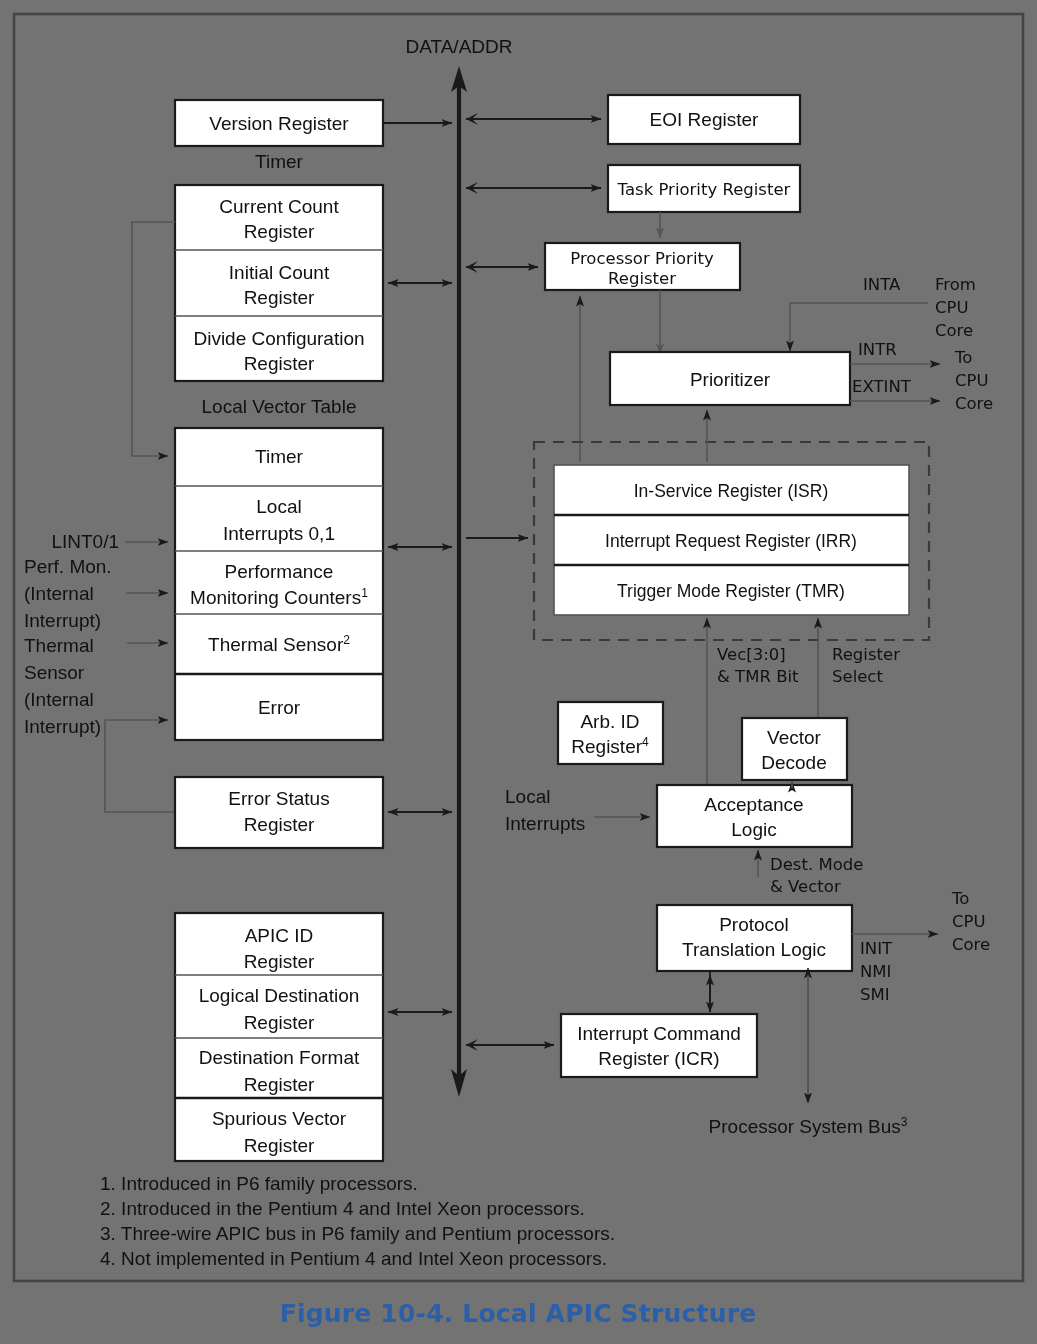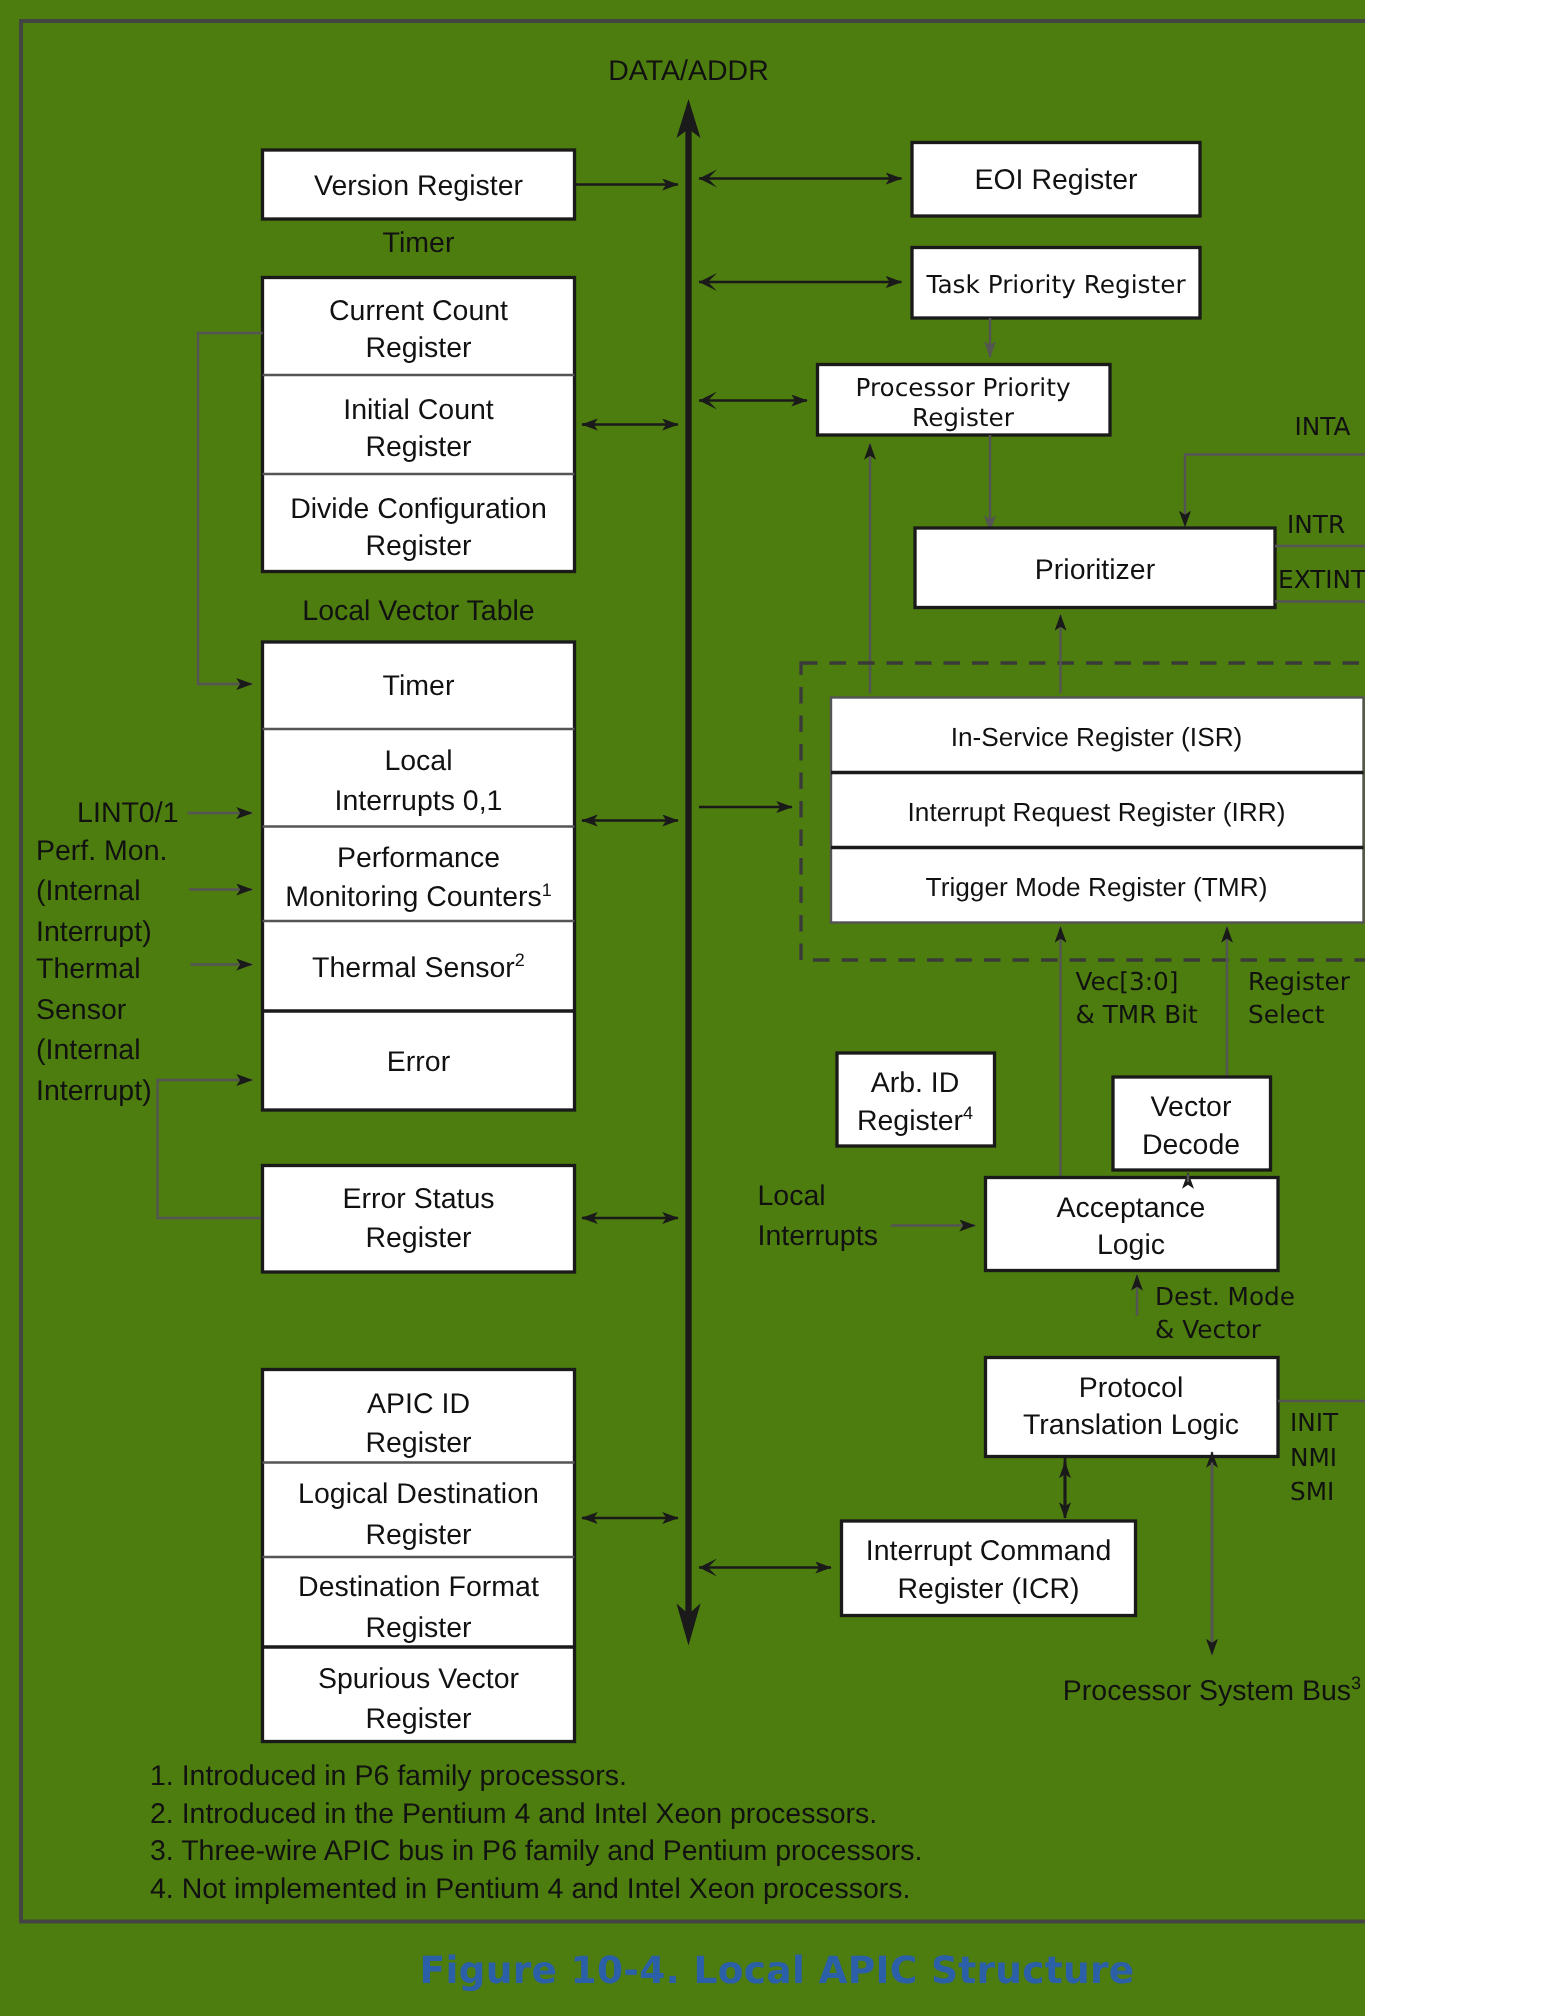--- a/index.html
+++ b/index.html
@@ -1,17 +1,17 @@
 <!DOCTYPE html>
 <html><head>
 <meta charset="utf-8">
 <style>
   html,body{margin:0;padding:0;background:#ffffff;}
   body{width:1037px;height:1344px;font-family:"Liberation Sans",sans-serif;}
-  #stage{position:relative;width:910px;height:1344px;overflow:hidden;background:#4d7c0f;}
+  #stage{position:relative;width:1037px;height:1344px;overflow:hidden;background:#737373;}
   svg{display:block;}
   .bx{fill:#ffffff;stroke:#1a1a1a;stroke-width:2.2;}
   .bx-thin{fill:#ffffff;stroke:#555555;stroke-width:1.6;}
   .divider{stroke:#555555;stroke-width:1.6;}
   .divider-dark{stroke:#1a1a1a;stroke-width:2.4;}
   .frame{fill:none;stroke:#444444;stroke-width:2.6;}
   .dashed{fill:none;stroke:#3a3a3a;stroke-width:2.2;stroke-dasharray:11 8;}
   .ln{stroke:#1a1a1a;stroke-width:1.8;fill:none;}
   .ln-thin{stroke:#555555;stroke-width:1.6;fill:none;}
   .bus{stroke:#1a1a1a;stroke-width:4.2;fill:none;}

